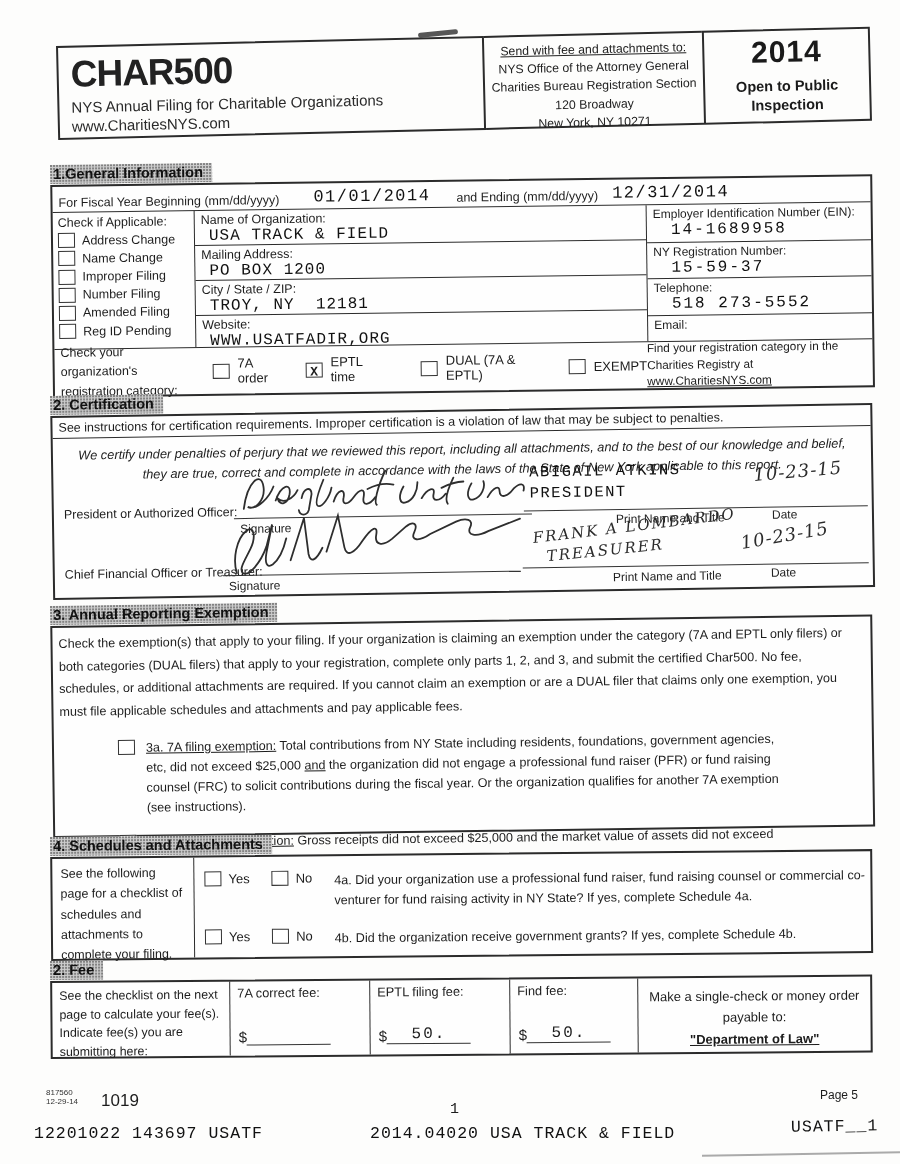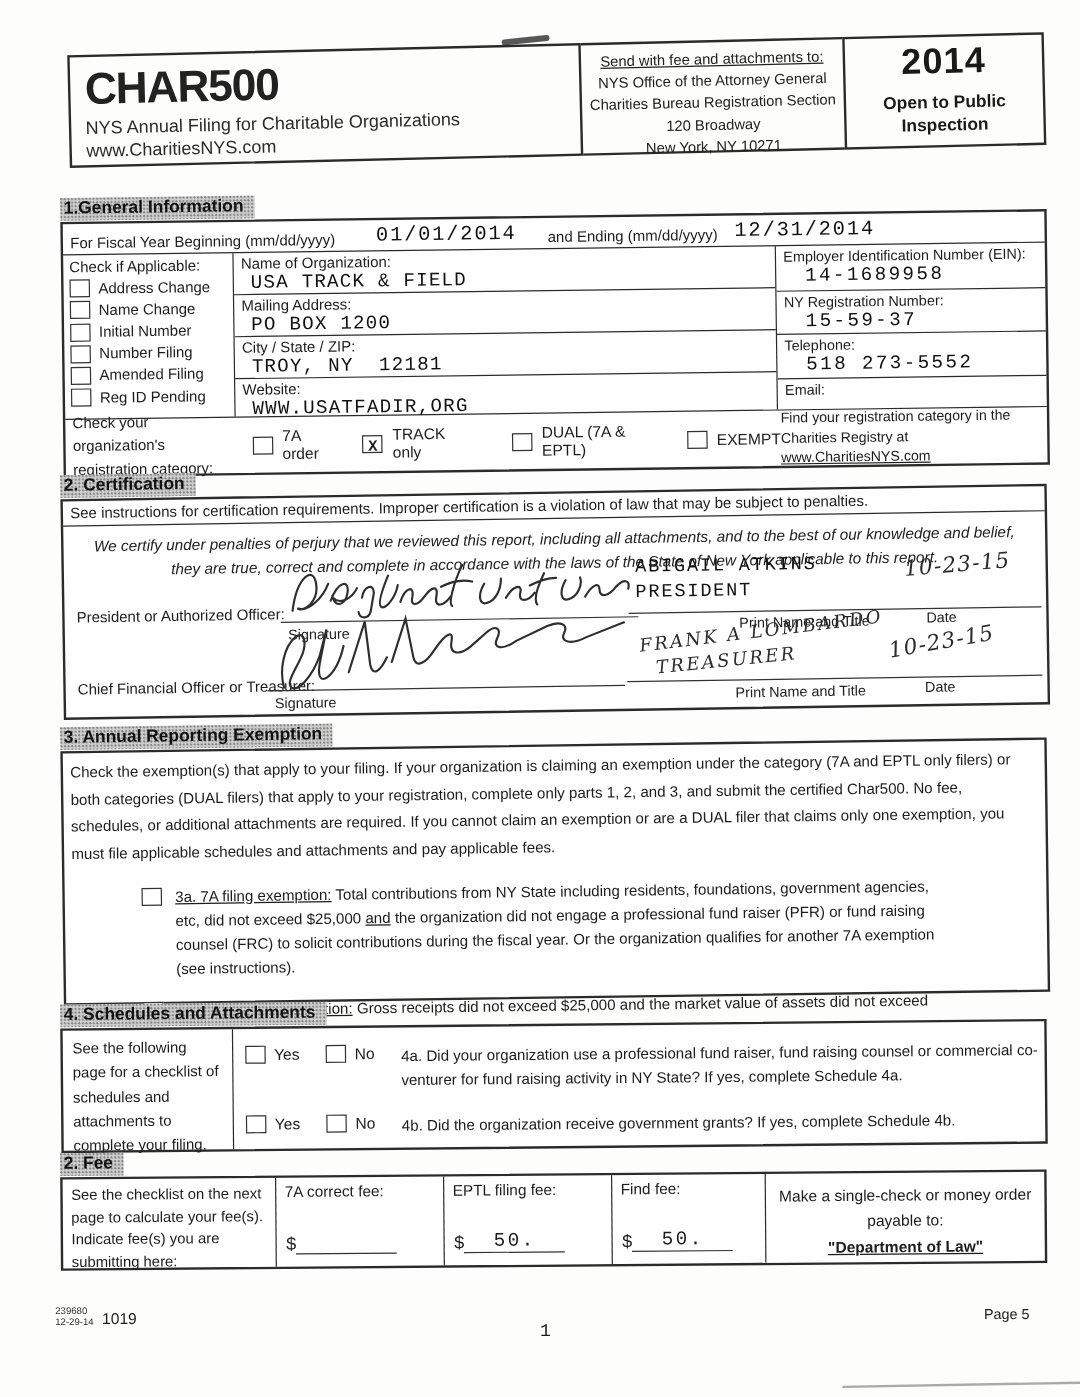--- a/index.html
+++ b/index.html
@@ -86,21 +86,21 @@
   .s5-fee .lbl{font-size:12.8px;}
   .fee-line{position:absolute;bottom:10px;left:8px;display:flex;align-items:flex-end;}
   .fee-line .cur{font-size:15px;}
   .fee-amt{display:inline-block;border-bottom:1.5px solid #333;min-width:84px;text-align:center;
            font-family:"Liberation Mono",monospace;font-size:16px;letter-spacing:2px;}
   .s5-c5{flex:1;border-right:none;text-align:center;font-size:13px;line-height:1.65;padding-top:8px;}
   .payname{font-weight:bold;text-decoration:underline;}
   
   .f-meta{position:absolute;left:46px;top:1088px;width:812px;display:flex;align-items:flex-start;}
   .f-tiny{font-size:8px;line-height:1.15;color:#333;}
-  .f-1019{font-size:13px;margin-left:7px;margin-top:3px;}
+  .f-1019{font-size:17px;margin-left:23px;margin-top:3px;}
   .f-title{font-size:12px;margin-left:16px;margin-top:2px;}
   .f-page{font-size:12px;margin-left:auto;margin-top:0;}
   .f-pagenum{position:absolute;left:450px;top:1101px;font-family:"Liberation Mono",monospace;font-size:15px;}
   .f-bottom{position:absolute;left:34px;top:1124px;width:848px;display:flex;
             font-family:"Liberation Mono",monospace;font-size:16.5px;letter-spacing:1px;color:#111;}
   .f-b-center{position:absolute;left:336px;top:0;}
   .f-b-right{position:absolute;right:4px;top:-7px;transform:rotate(-1deg);}
   .corner-line{position:absolute;right:0;bottom:9px;width:198px;height:2px;background:#aaa;transform:rotate(-1deg);}
 </style>
 </head>
@@ -144,21 +144,21 @@
           <div class="cb-row">
             <span class="cb"></span>
             <span class="lbl">Address Change</span>
           </div>
           <div class="cb-row">
             <span class="cb"></span>
             <span class="lbl">Name Change</span>
           </div>
           <div class="cb-row">
             <span class="cb"></span>
-            <span class="lbl">Initial Number</span>
+            <span class="lbl">Improper Filing</span>
           </div>
           <div class="cb-row">
             <span class="cb"></span>
             <span class="lbl">Number Filing</span>
           </div>
           <div class="cb-row">
             <span class="cb"></span>
             <span class="lbl">Amended Filing</span>
           </div>
           <div class="cb-row">
@@ -207,21 +207,21 @@
         <div class="cat-label">
           <div>Check your organization's</div>
           <div>registration category:</div>
         </div>
         <div class="cat-opt" style="margin-left:14px;">
           <span class="cb"><span class="mark"></span></span>
           <span>7A order</span>
         </div>
         <div class="cat-opt" style="margin-left:24px;">
           <span class="cb"><span class="mark">X</span></span>
-          <span>TRACK only</span>
+          <span>EPTL time</span>
         </div>
         <div class="cat-opt" style="margin-left:36px;">
           <span class="cb"><span class="mark"></span></span>
           <span>DUAL (7A &amp; EPTL)</span>
         </div>
         <div class="cat-opt" style="margin-left:22px;">
           <span class="cb"><span class="mark"></span></span>
           <span>EXEMPT</span>
         </div>
         <div class="cat-note">
@@ -345,22 +345,27 @@
       <div class="s5-cell s5-c5">
         <div>Make a single-check or money order</div>
         <div>payable to:</div>
         <div class="payname">"Department of Law"</div>
       </div>
     </div>
   </div>
 
   <div class="f-meta">
     <div class="f-tiny">
-      <div>239680</div>
+      <div>817560</div>
       <div>12-29-14</div>
     </div>
     <div class="f-1019">1019</div>
     <div class="f-page">Page 5</div>
   </div>
   <div class="f-pagenum">1</div>
+  <div class="f-bottom">
+    <span>12201022 143697 USATF</span>
+    <span class="f-b-center">2014.04020 USA TRACK &amp; FIELD</span>
+    <span class="f-b-right">USATF__1</span>
+  </div>
   <div class="corner-line"></div>
 
 </div>
 
 </body></html>

